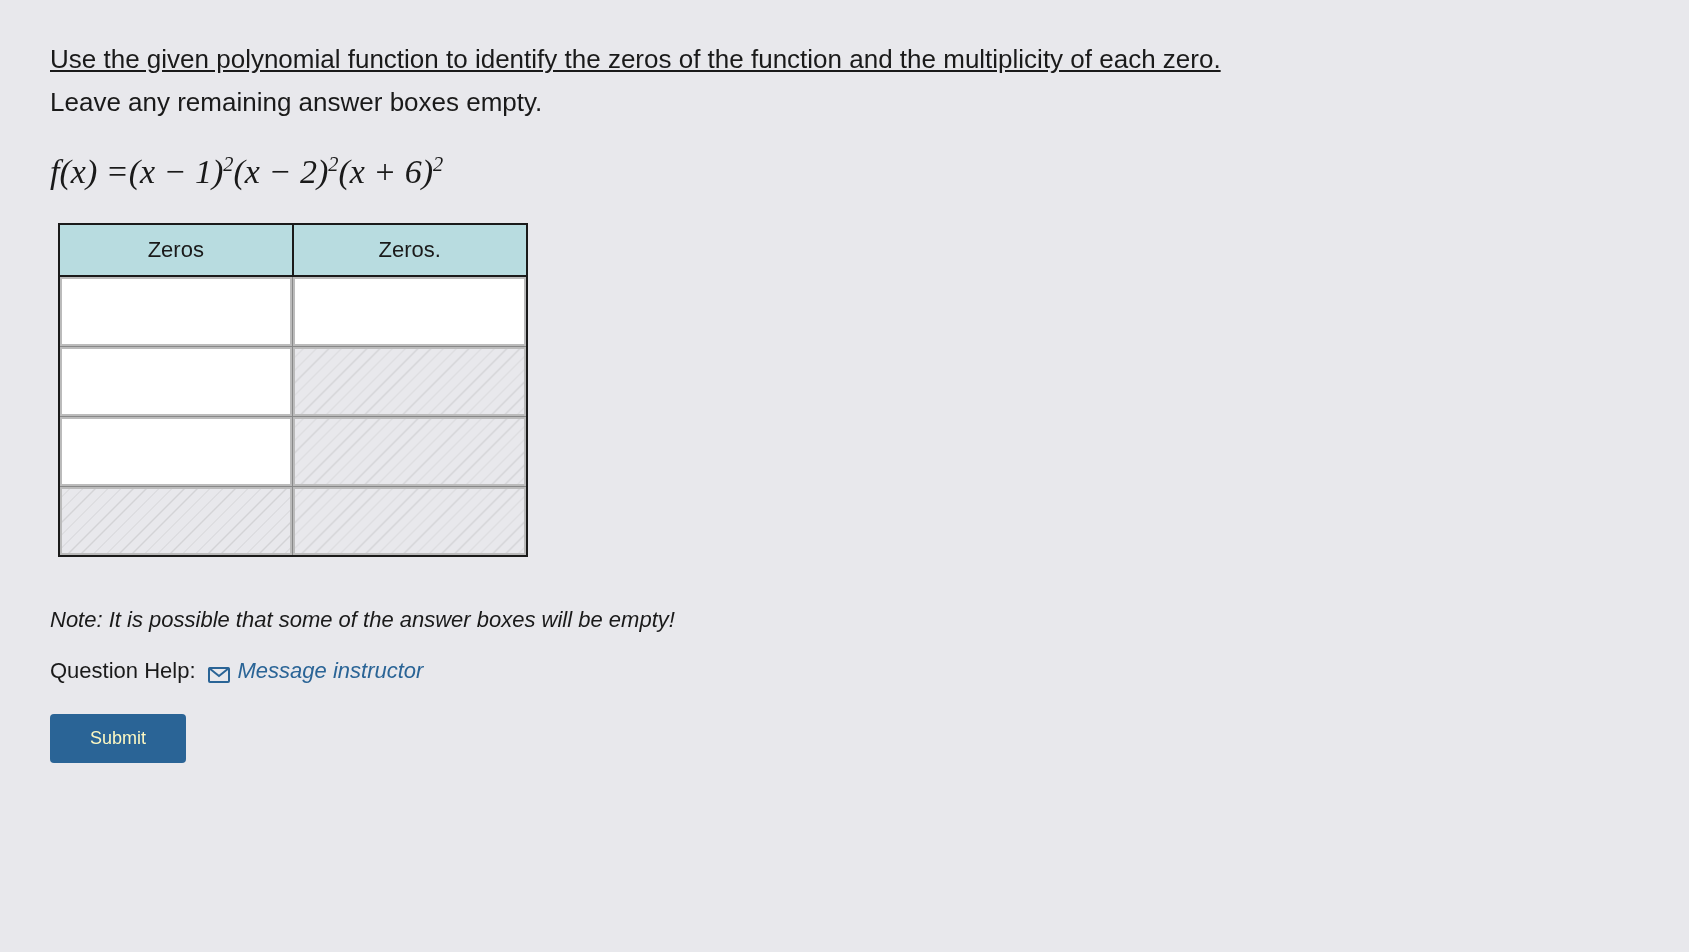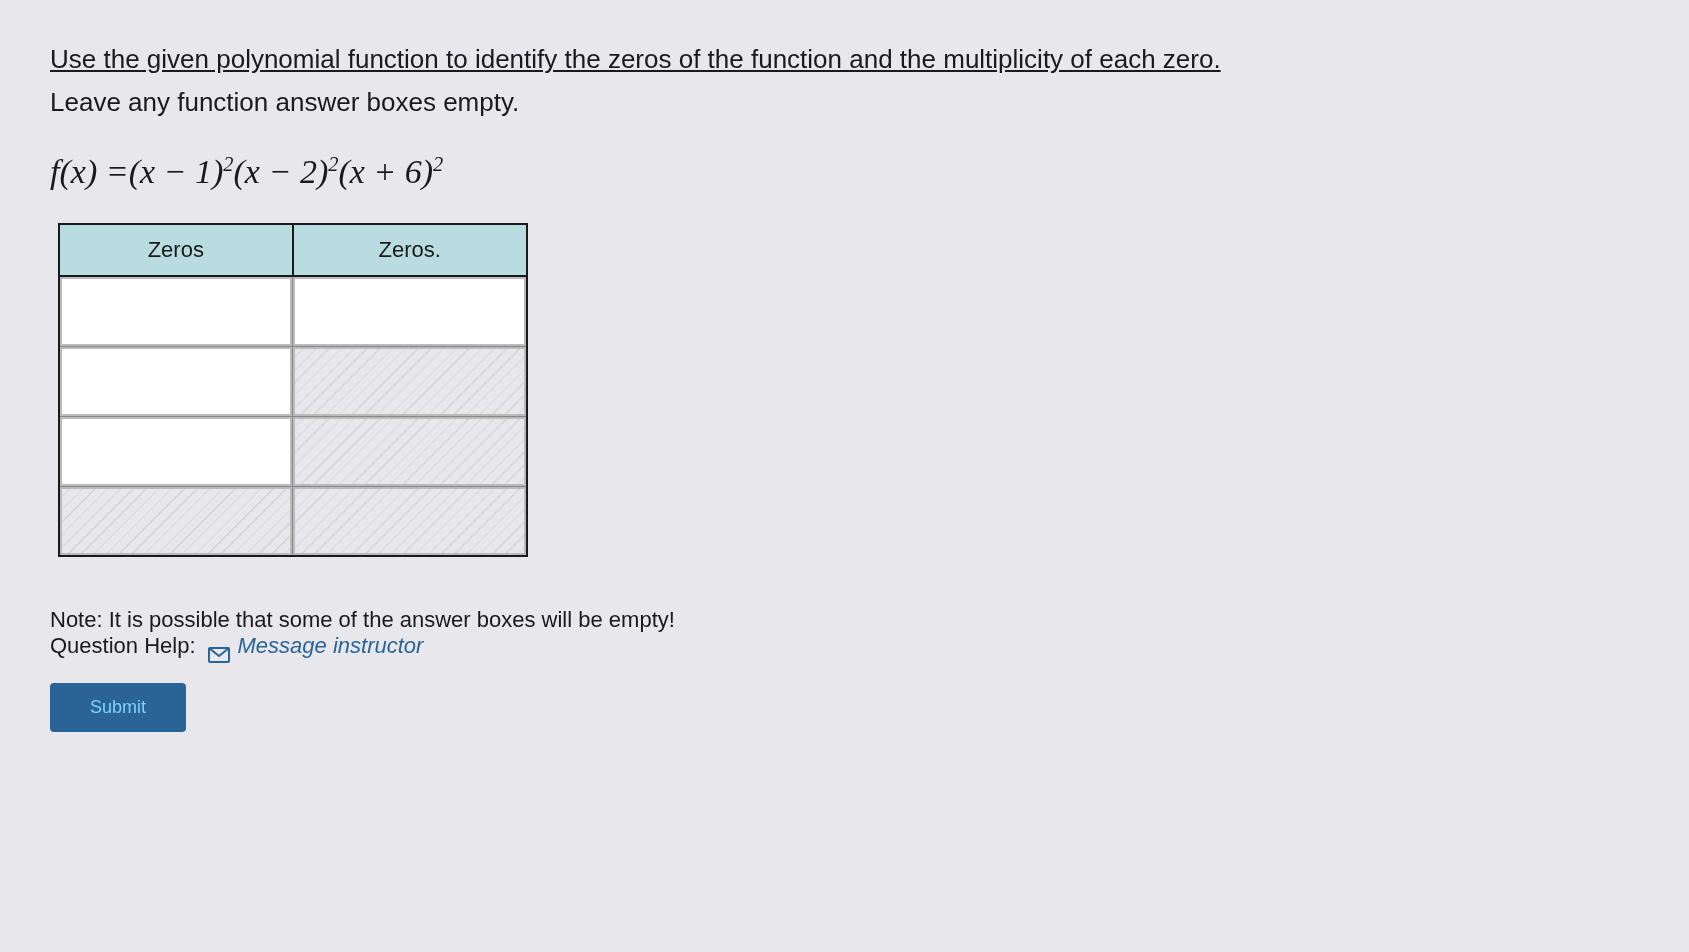--- a/index.html
+++ b/index.html
@@ -74,45 +74,47 @@
       border: 2px solid #bbb;
       background: white;
       font-size: 18px;
       padding: 8px;
       outline: none;
       font-family: Arial, sans-serif;
     }
 
     .note-text {
       font-size: 22px;
-      font-family: Arial, sans-serif;
+      margin-bottom: 25px;
+      font-family: Arial, sans-serif;
+      font-style: italic;
     }
 
     .question-help {
       font-size: 22px;
       font-family: Arial, sans-serif;
       display: flex;
       align-items: center;
       gap: 12px;
-      margin-bottom: 24px;
+      margin-bottom: 30px;
     }
 
     .message-instructor-link {
       color: #2a6496;
       text-decoration: none;
       font-style: italic;
       display: flex;
-      align-items: flex-end;
+      align-items: center;
       gap: 8px;
       cursor: pointer;
     }
 
     .submit-btn {
       background-color: #2a6496;
-      color: #7dd3fc;
+      color: #fef9c3;
       border: none;
       padding: 14px 40px;
       font-size: 18px;
       border-radius: 4px;
       cursor: pointer;
       font-family: Arial, sans-serif;
     }
 
     
     .math-expr {
@@ -128,21 +130,21 @@
     }
   </style>
 </head>
 <body>
 
 
 
 
 <div>
   <p class="instruction-text" style="font-size:26px; font-family:Arial,sans-serif; margin-bottom:4px;text-decoration:underline;">Use the given polynomial function to identify the zeros of the function and the multiplicity of each zero.</p>
-  <p class="instruction-text" style="font-size:26px; font-family:Arial,sans-serif; margin-bottom:30px;">Leave any function answer boxes empty.</p>
+  <p class="instruction-text" style="font-size:26px; font-family:Arial,sans-serif; margin-bottom:30px;">Leave any remaining answer boxes empty.</p>
 </div>
 
 
 <div class="math-row">
   <span class="math-expr">
     <span><em>f</em>(<em>x</em>) =(<em>x</em> − 1)<sup>2</sup>(<em>x</em> − 2)<sup>2</sup>(<em>x</em> + 6)<sup>2</sup></span>
   </span>
 </div>
 
 

